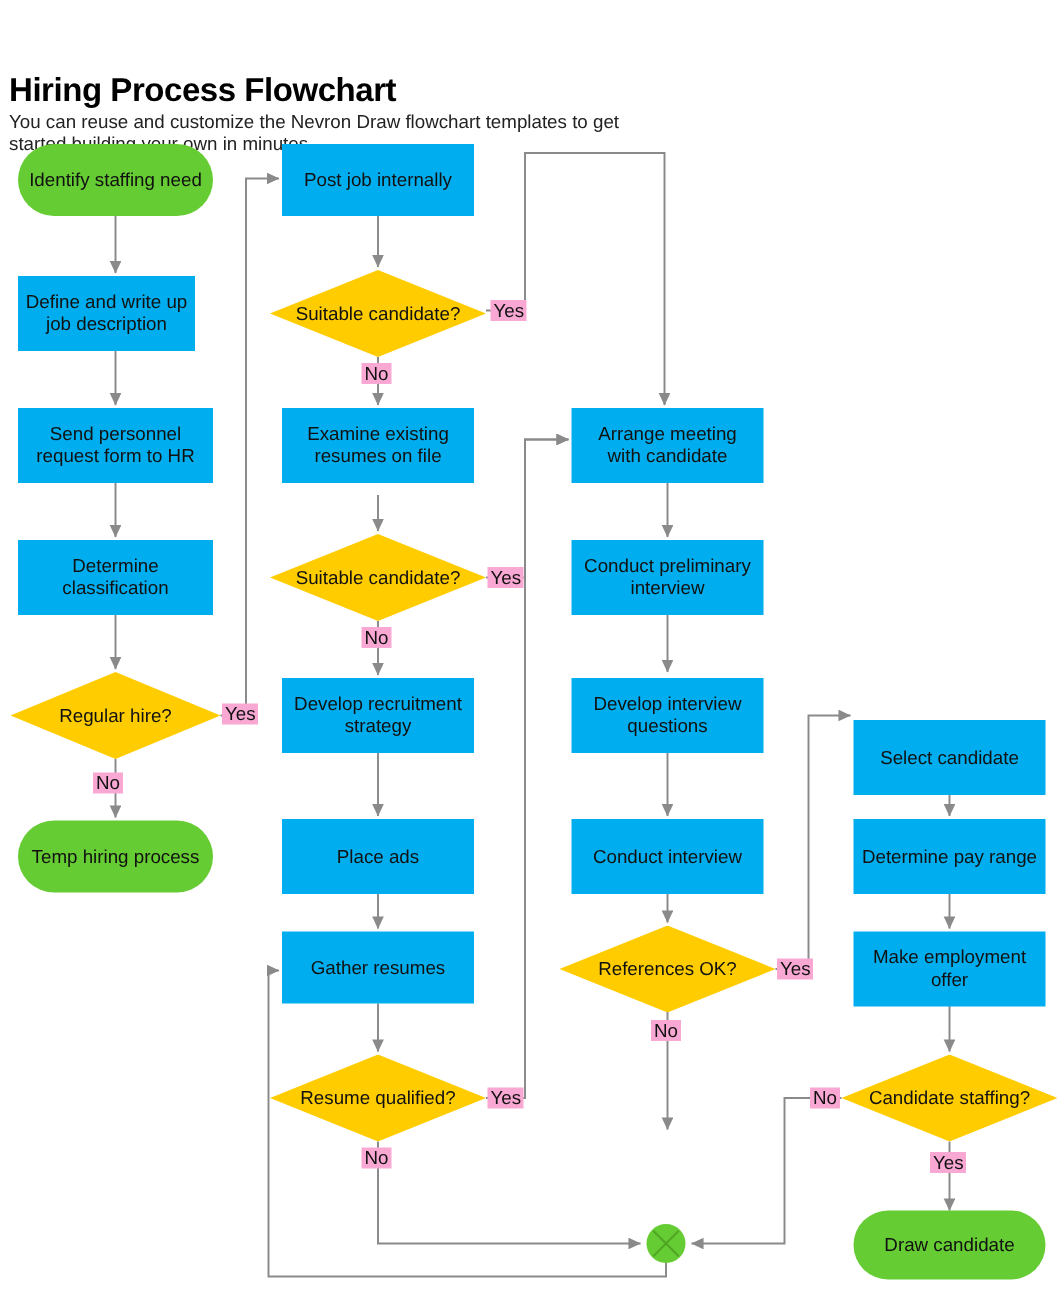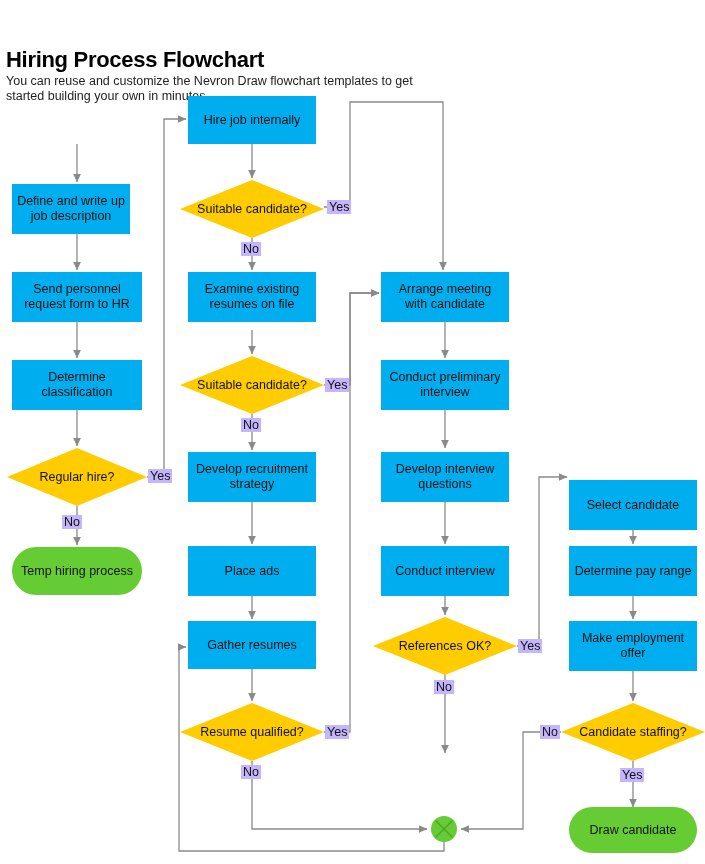--- a/index.html
+++ b/index.html
@@ -14,21 +14,21 @@
         justify-content:center;text-align:center;font-size:12.5px;line-height:15px;padding:2px 5px;}
   .proc{background:#00AEEF;color:#111;}
   .term{background:#66CC33;color:#111;border-radius:26px;}
   .dec-wrap{position:absolute;}
   .dec-shape{position:absolute;left:0;top:0;width:100%;height:100%;
              background:#FFCC00;clip-path:polygon(50% 0,100% 50%,50% 100%,0 50%);}
   .dec-label{position:absolute;left:0;top:0;width:100%;height:100%;display:flex;
              align-items:center;justify-content:center;text-align:center;
              font-size:12.5px;line-height:15px;color:#111;}
   .edge-label{position:absolute;font-size:12.5px;line-height:14px;color:#111;
-              background:#c4b5fd;padding:0 2px;white-space:nowrap;}
+              background:#f9a8d4;padding:0 2px;white-space:nowrap;}
   .merge{position:absolute;width:26px;height:26px;border-radius:50%;background:#66CC33;}
   .merge svg{position:absolute;left:0;top:0;}
 </style>
 </head>
 <body>
 
 <div id="header">
   <h1 id="title">Hiring Process Flowchart</h1>
   <p id="subtitle">You can reuse and customize the Nevron Draw flowchart templates to get started building your own in minutes.</p>
 </div>
@@ -84,20 +84,23 @@
     </g>
 
     <g stroke="#8a8a8a" stroke-width="1.3" fill="none">
       <path d="M444,764 L444,773 L179,773 L179,567"></path>
     </g>
     <g stroke="#8a8a8a" stroke-width="1.3" fill="none" marker-end="url(#ah)">
       <path d="M179,569 L186,569"></path>
     </g>
   </svg>
 
+  <div class="node term" style="left:12px;top:18px;width:130px;height:48px;">
+    <span>Identify staffing need</span>
+  </div>
 
   <div class="node proc" style="left:12px;top:106px;width:118px;height:50px;">
     <span>Define and write up job description</span>
   </div>
 
   <div class="node proc" style="left:12px;top:282px;width:130px;height:50px;">
     <span>Determine classification</span>
   </div>
 
   <div class="node proc" style="left:12px;top:194px;width:130px;height:50px;">
@@ -109,21 +112,21 @@
     <div class="dec-label">Regular hire?</div>
   </div>
   <span class="edge-label" style="left:148px;top:391px;">Yes</span>
   <span class="edge-label" style="left:62px;top:437px;">No</span>
 
   <div class="node term" style="left:12px;top:469px;width:130px;height:48px;">
     <span>Temp hiring process</span>
   </div>
 
   <div class="node proc" style="left:188px;top:18px;width:128px;height:48px;">
-    <span>Hire job internally</span>
+    <span>Post job internally</span>
   </div>
 
   <div class="dec-wrap" style="left:180px;top:102px;width:144px;height:58px;">
     <div class="dec-shape"></div>
     <div class="dec-label">Suitable candidate?</div>
   </div>
   <span class="edge-label" style="left:327px;top:122px;">Yes</span>
   <span class="edge-label" style="left:241px;top:164px;">No</span>
 
   <div class="node proc" style="left:188px;top:194px;width:128px;height:50px;">

